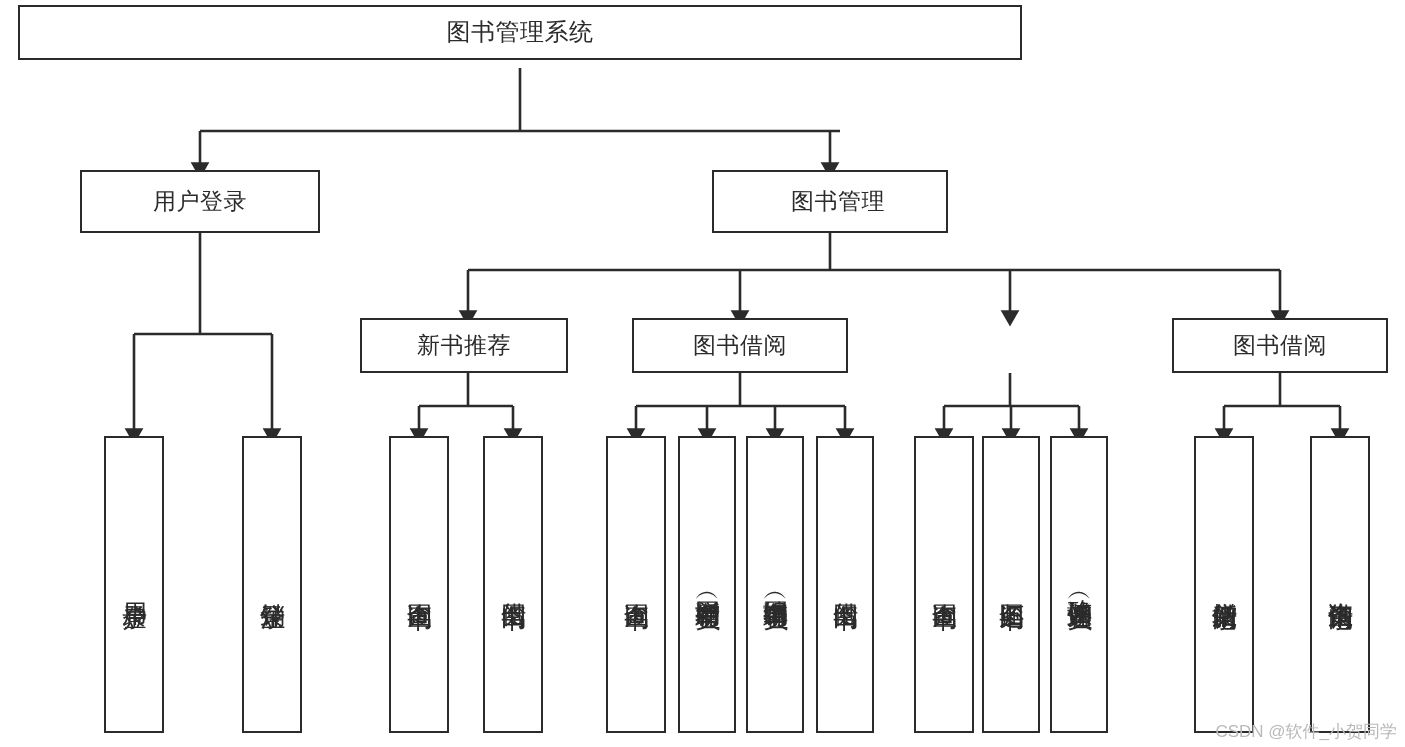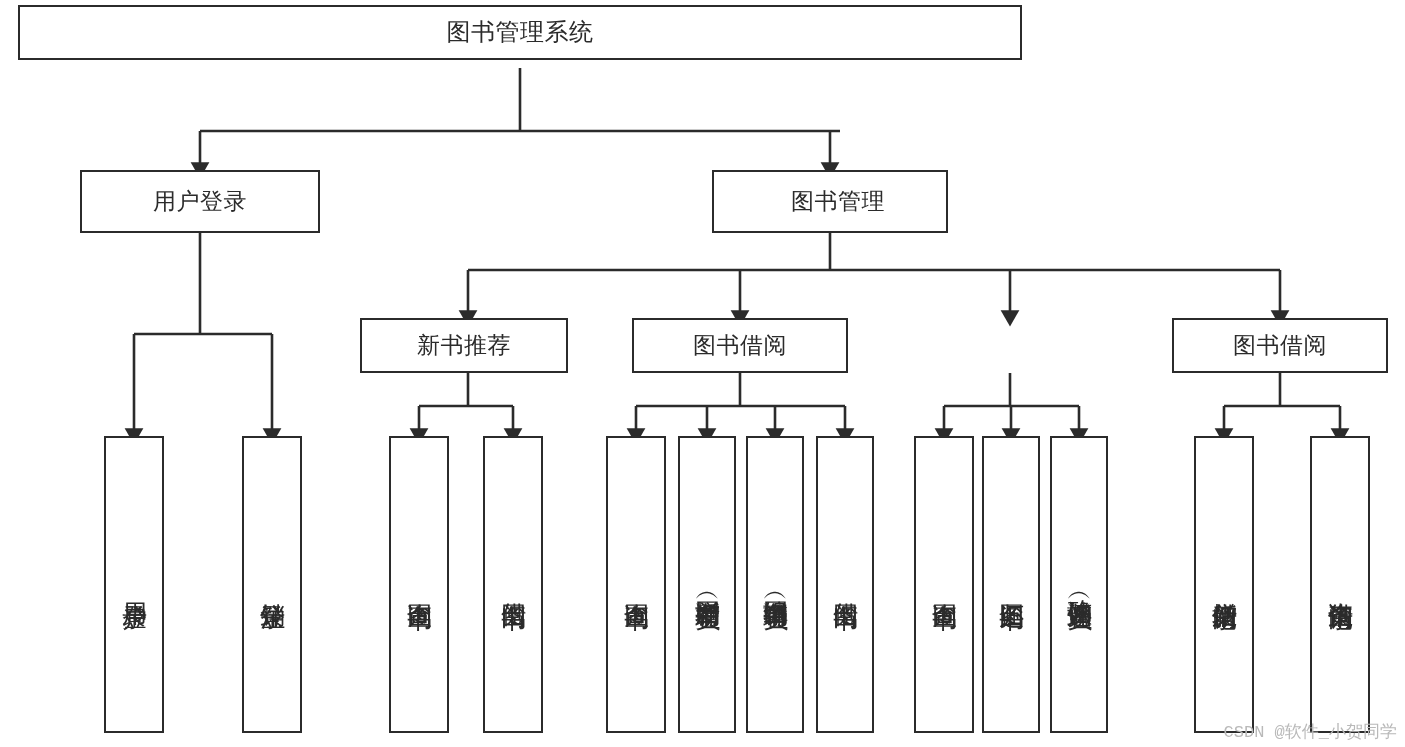--- a/index.html
+++ b/index.html
@@ -64,21 +64,21 @@
     max-height: 100%;
   }
   #watermark {
     position: absolute;
     right: 8px;
     bottom: 4px;
     font-size: 17px;
     color: #b9b9b9;
     z-index: 6;
     white-space: nowrap;
-    font-family: Liberation Mono, monospace;
+    font-family: Liberation Sans, sans-serif;
   }
 </style>
 </head>
 <body>
 
 <div id="diagram-root">
 
   <svg id="edges-layer" width="1405" height="747" viewBox="0 0 1405 747" xmlns="http://www.w3.org/2000/svg">
     <defs>
       <marker id="arrowhead" markerWidth="9" markerHeight="9" refX="2.2" refY="4" orient="auto" markerUnits="strokeWidth">

